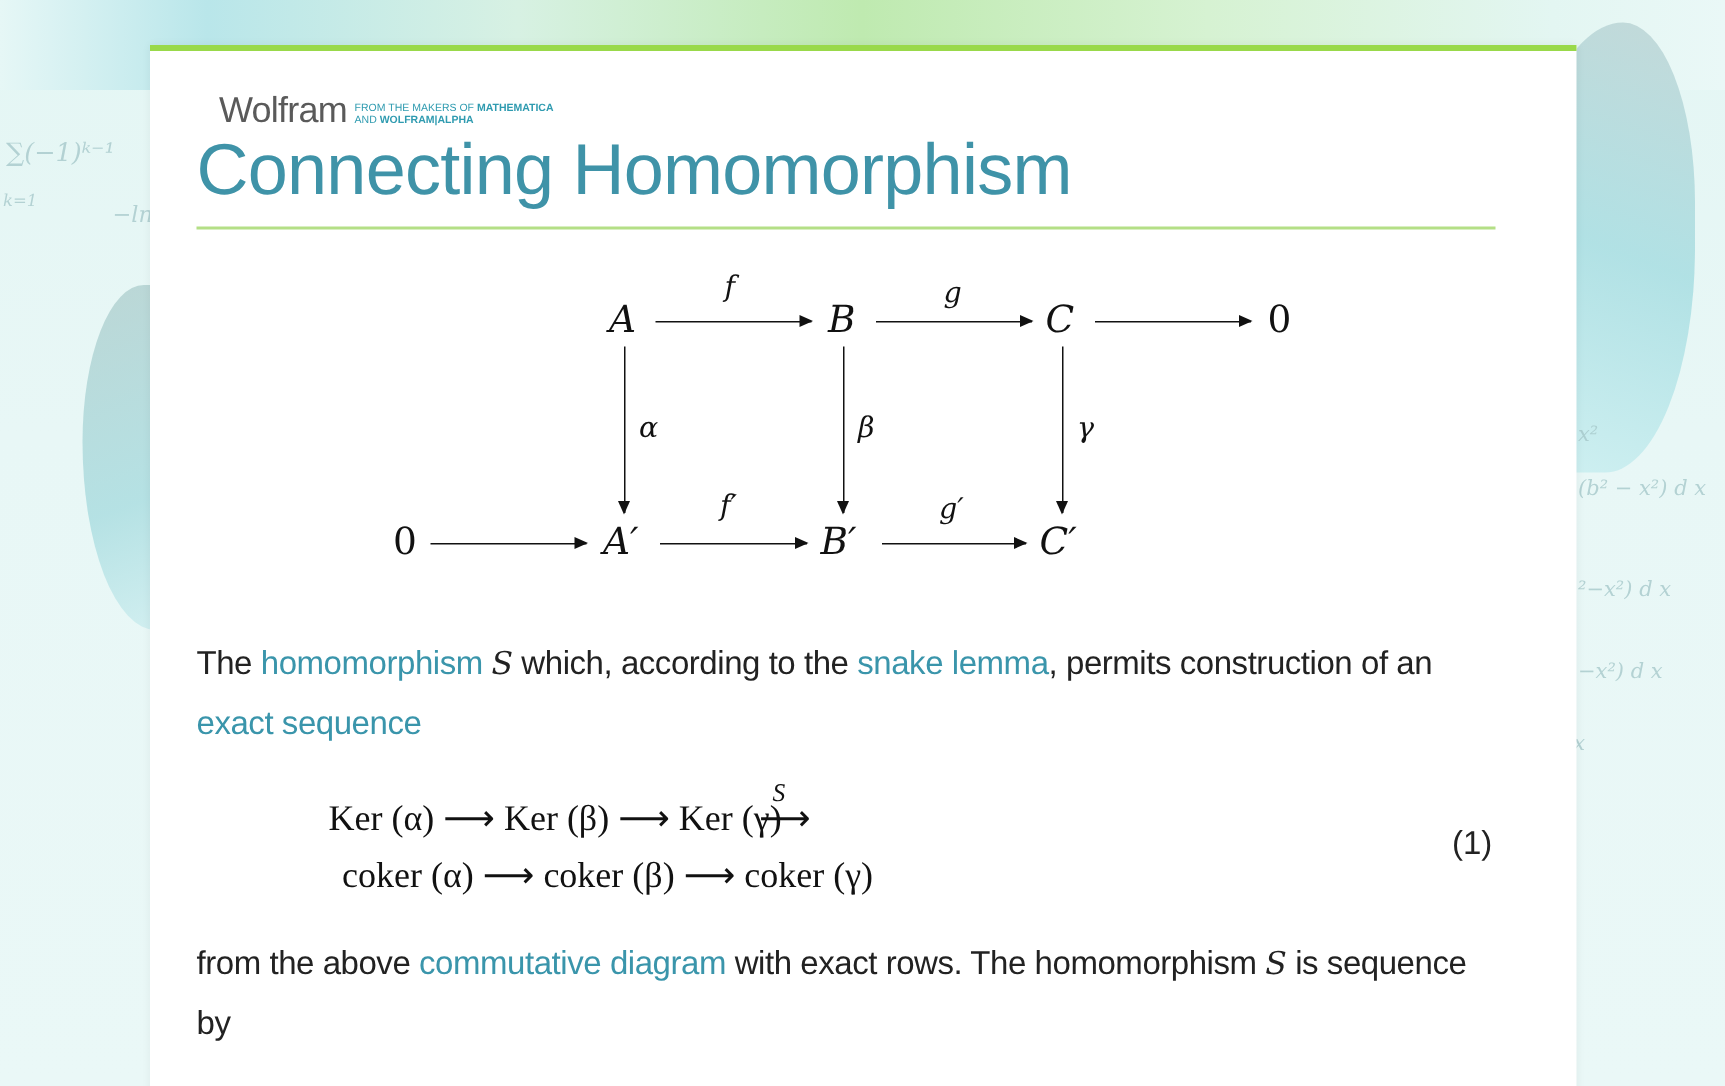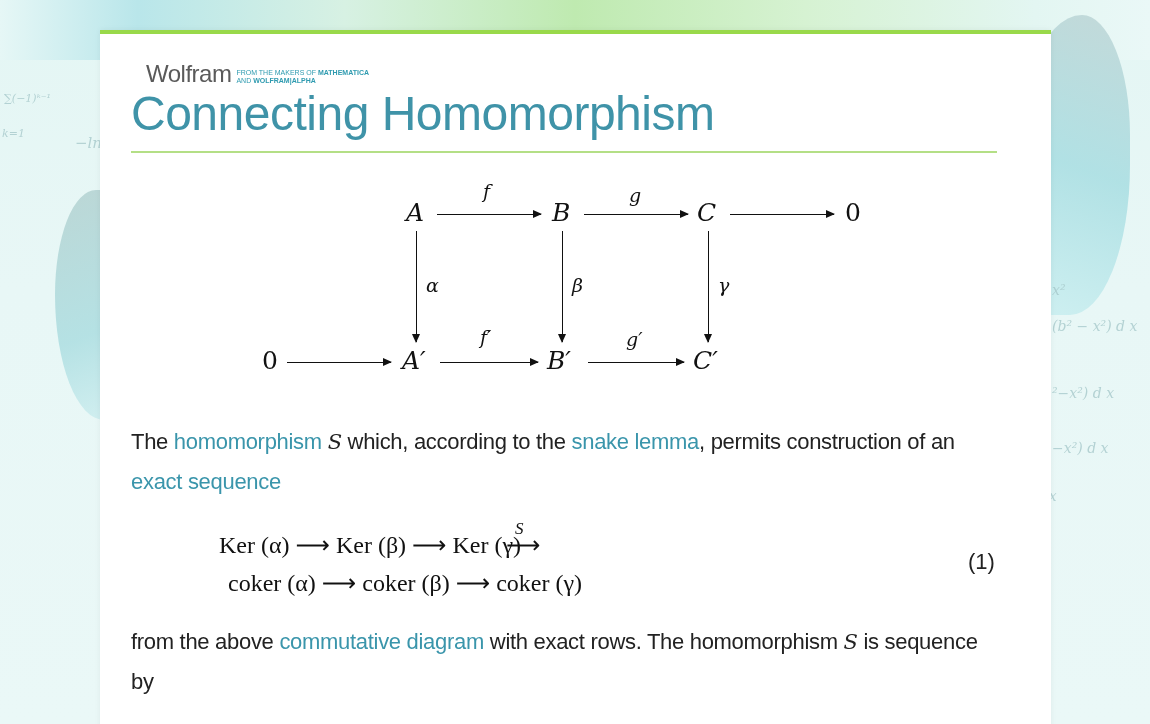--- a/index.html
+++ b/index.html
@@ -58,21 +58,21 @@
     .eq { position: absolute; font-family: "Liberation Serif", serif; font-size: 24px; color: #111; white-space: nowrap; }
     .eq i { font-style: italic; }
     .eqnum { position: absolute; left: 868px; top: 515px; font-size: 22px; color: #222; }
   </style>
 </head>
 <body>
 
 <div class="bg-top"></div>
 <div class="bg-shape-left"></div>
 <div class="bg-shape-right"></div>
-<div class="bg-formula" style="left:4px; top:92px; font-size:11px;">∑(−1)ᵏ⁻¹</div>
+<div class="bg-formula" style="left:4px; top:92px; font-size:17px;">∑(−1)ᵏ⁻¹</div>
 <div class="bg-formula" style="left:2px; top:127px; font-size:11px;">k=1</div>
 <div class="bg-formula" style="left:75px; top:134px; font-size:15px;">−ln</div>
 <div class="bg-formula" style="left:1052px; top:282px;">x²</div>
 <div class="bg-formula" style="left:1052px; top:318px;text-align:center;">(b² − x²)   d x</div>
 <div class="bg-formula" style="left:1052px; top:385px;">²−x²)   d x</div>
 <div class="bg-formula" style="left:1052px; top:440px;">−x²)   d x</div>
 <div class="bg-formula" style="left:1012px; top:488px;">x²)   d x</div>
 
 <div class="card">
   <div class="logo">

